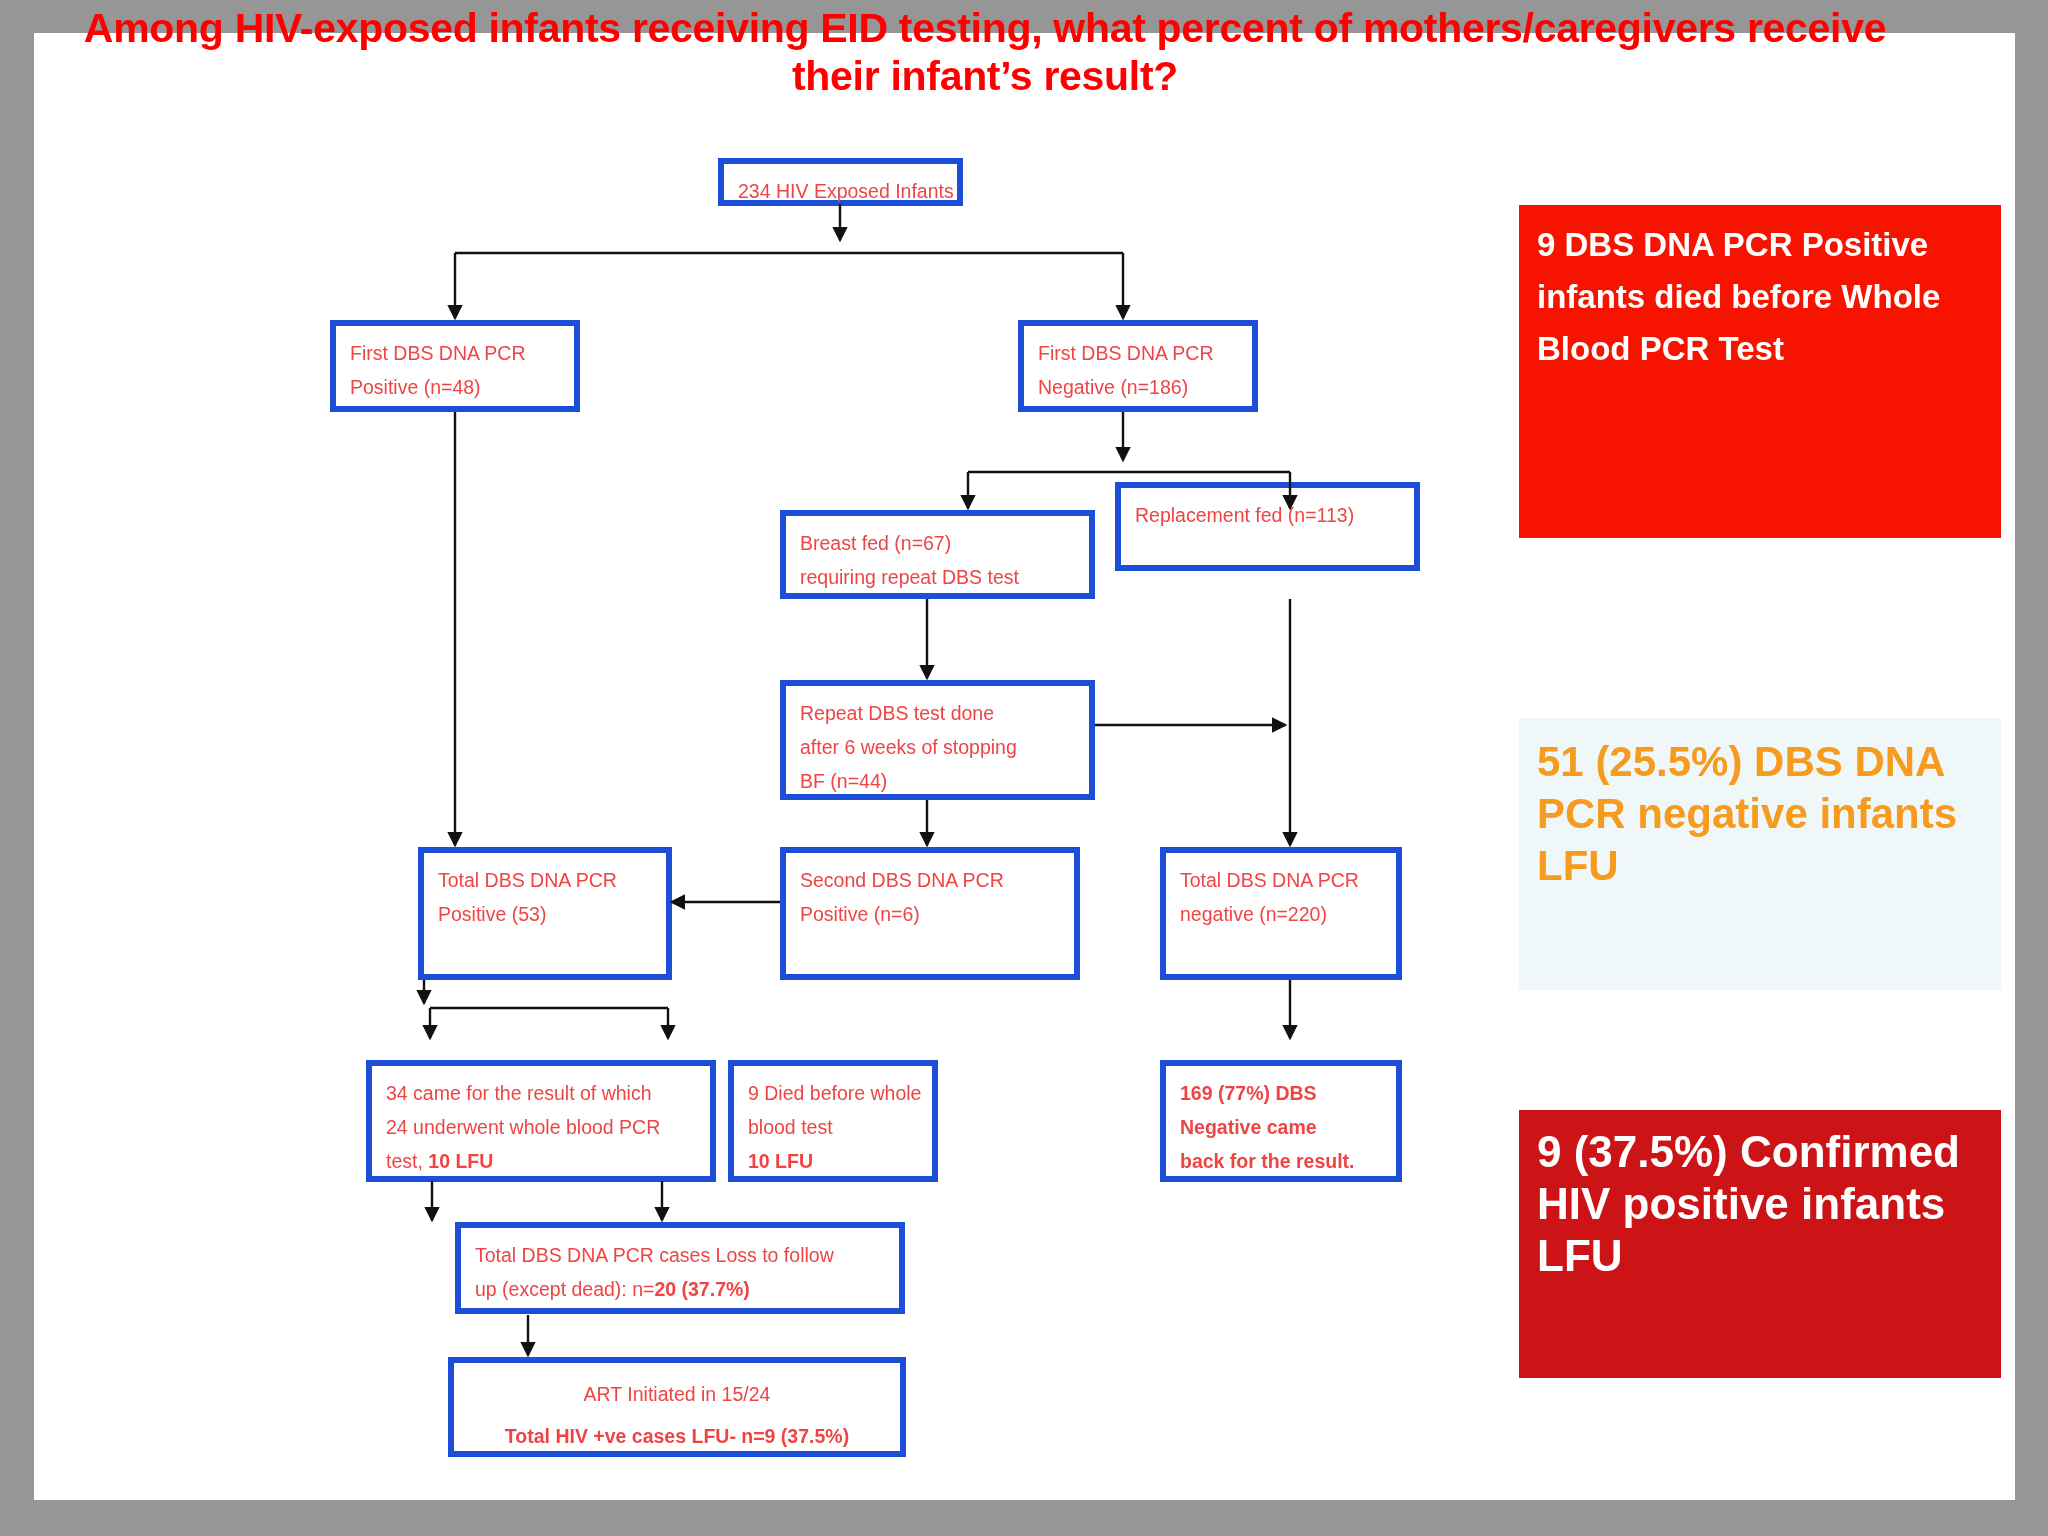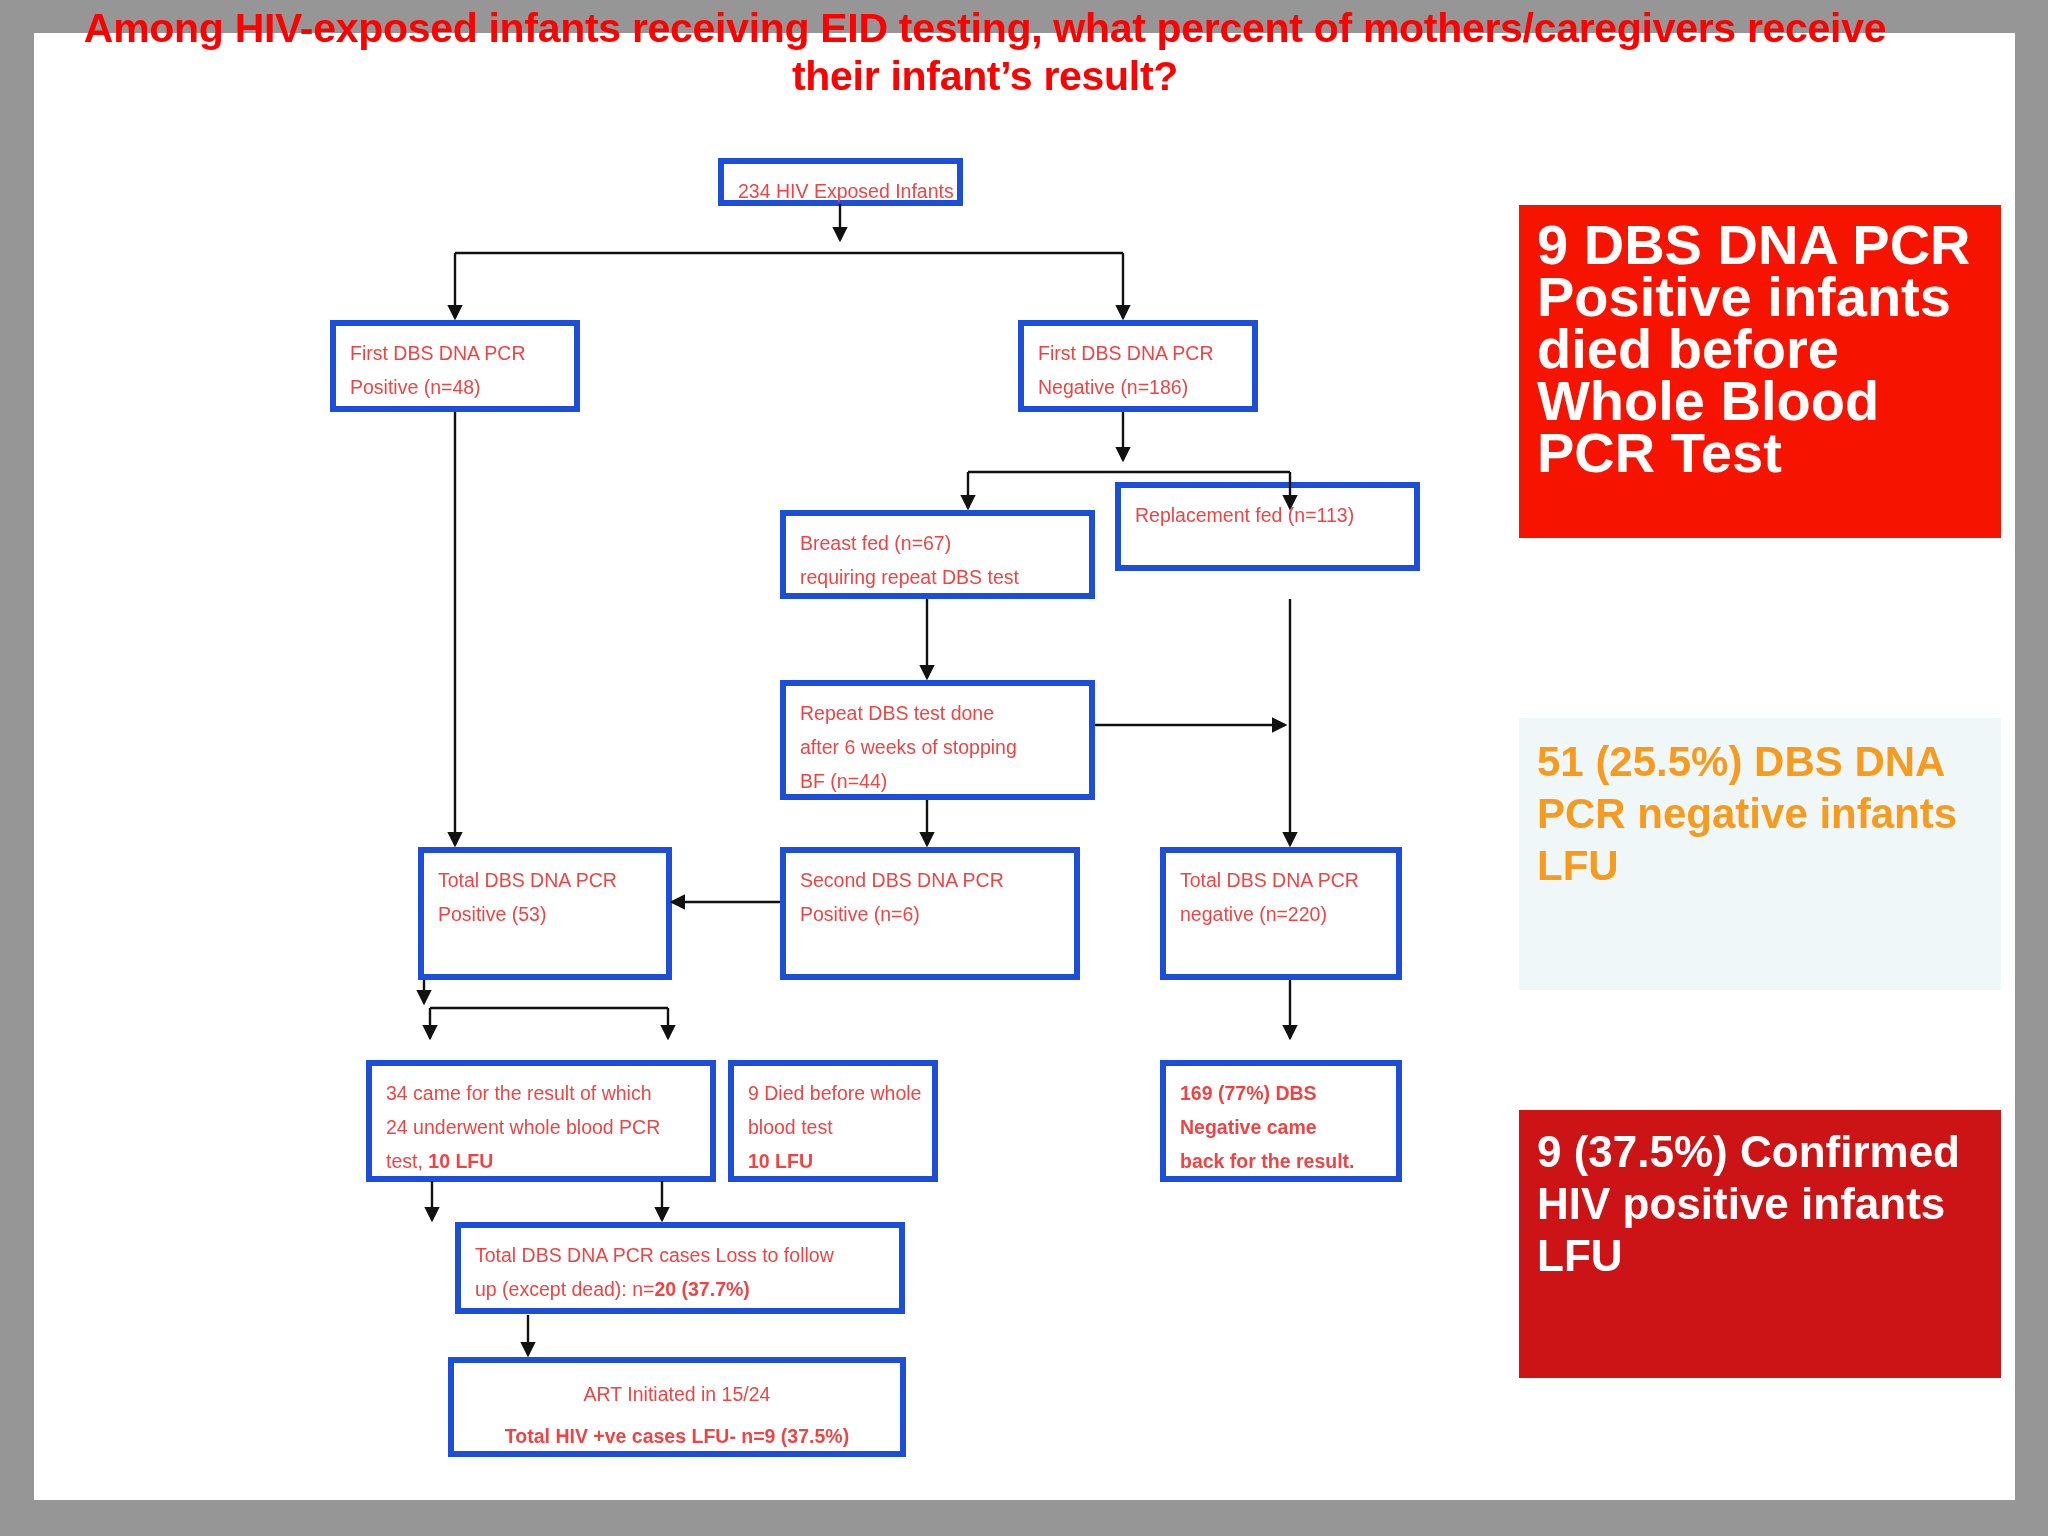--- a/index.html
+++ b/index.html
@@ -88,21 +88,21 @@
     position: absolute;
     box-sizing: border-box;
     font-family: "Liberation Sans", sans-serif;
     font-weight: bold;
     z-index: 20;
   }
   #callout-died {
     left: 1519px; top: 205px; width: 482px; height: 333px;
     background: #F61400;
     color: #ffffff;
-    font-size: 56px;
+    font-size: 33px;
     line-height: 52px;
     padding: 14px 16px 0 18px;
   }
   #callout-lfu-neg {
     left: 1519px; top: 718px; width: 482px; height: 272px;
     background: #EFF7F8;
     color: #F79B1E;
     font-size: 42px;
     line-height: 52px;
     padding: 18px 28px 0 18px;

